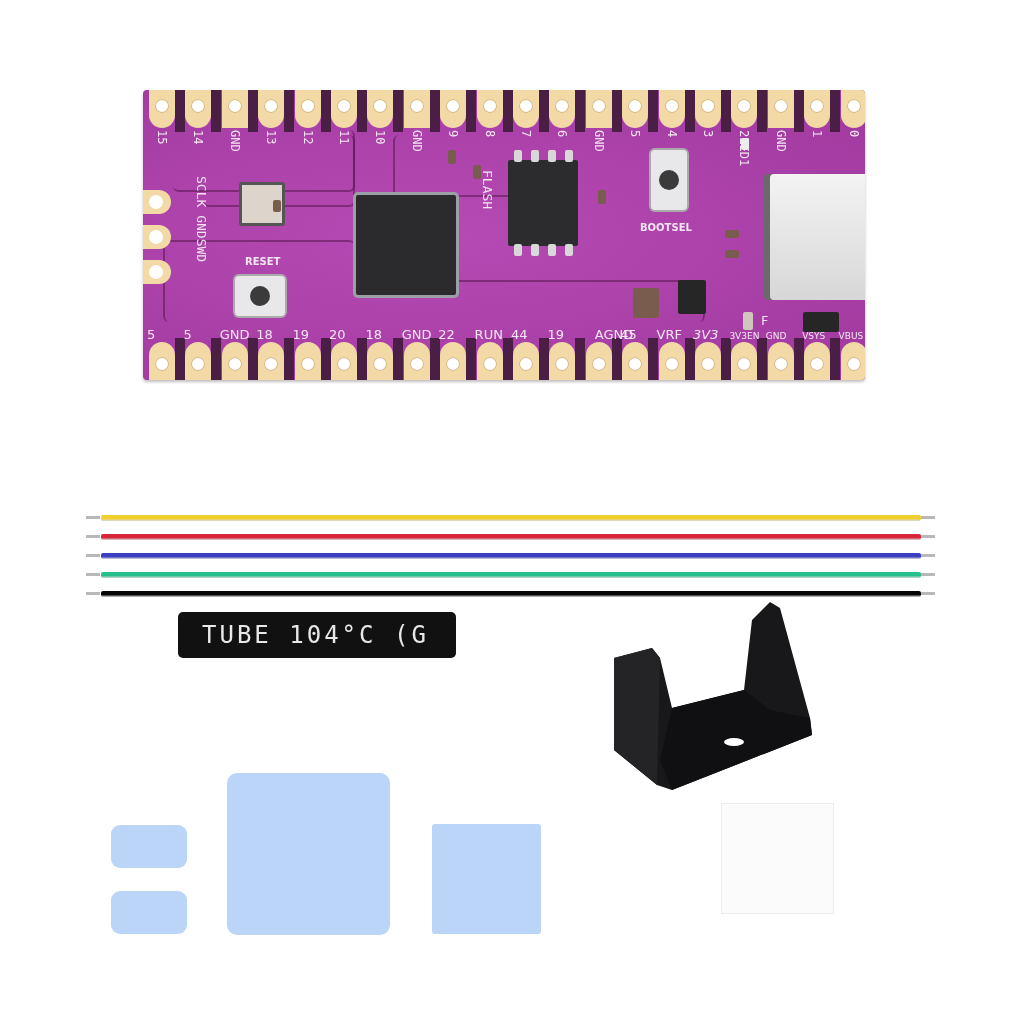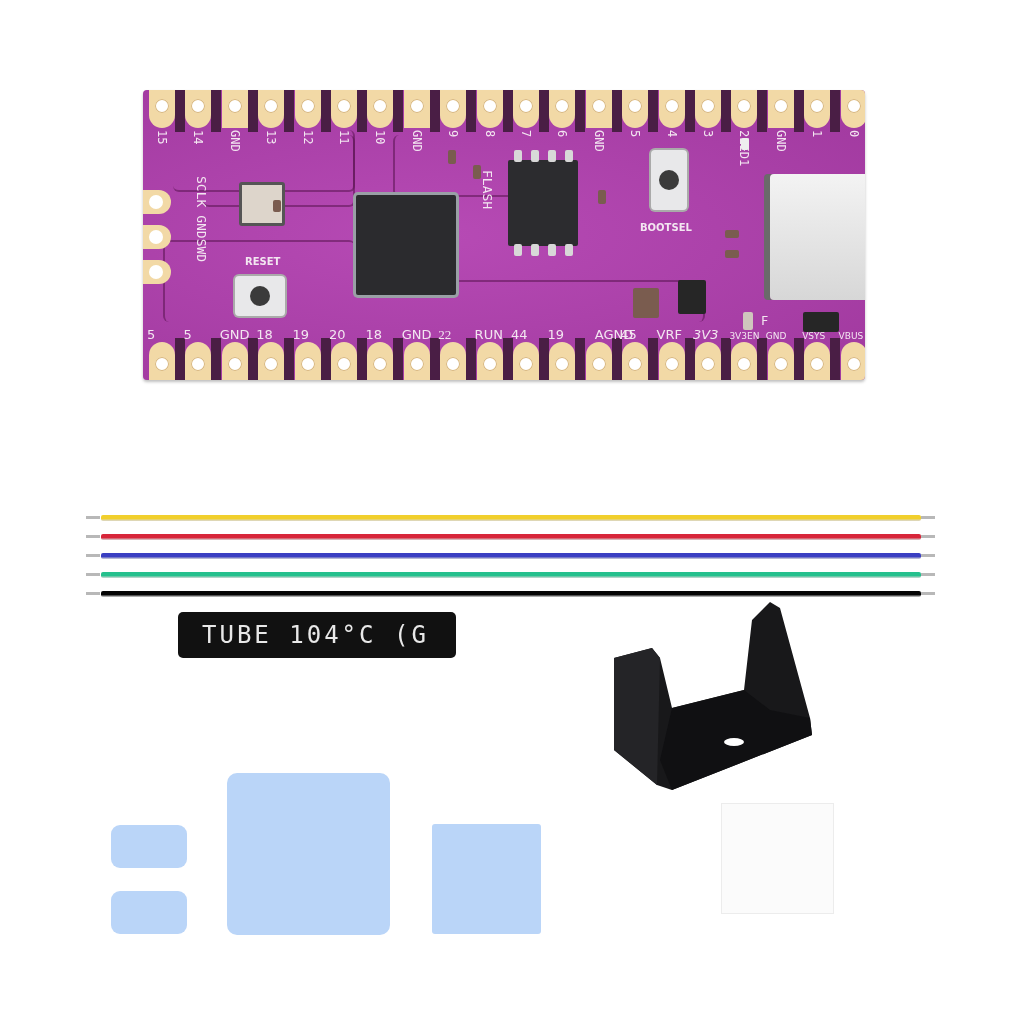--- a/index.html
+++ b/index.html
@@ -268,21 +268,21 @@
 
   <div class="bottom-labels" id="bottomLabels">
       <span class="pin-label" style="left: 4px;">5</span>
       <span class="pin-label" style="left: 40.4px;">5</span>
       <span class="pin-label" style="left: 76.8px;">GND</span>
       <span class="pin-label" style="left: 113.2px;">18</span>
       <span class="pin-label" style="left: 149.6px;">19</span>
       <span class="pin-label" style="left: 186px;">20</span>
       <span class="pin-label" style="left: 222.4px;">18</span>
       <span class="pin-label" style="left: 258.8px;">GND</span>
-      <span class="pin-label" style="left: 295.2px; font-family: Liberation Serif, serif;">22</span>
+      <span class="pin-label" style="left: 295.2px;">22</span>
       <span class="pin-label" style="left: 331.6px;">RUN</span>
       <span class="pin-label" style="left: 368px;">44</span>
       <span class="pin-label" style="left: 404.4px;">19</span>
       <span class="pin-label" style="left: 440.8px; margin-left: 11px;">AGND</span>
       <span class="pin-label" style="left: 477.2px;">45</span>
       <span class="pin-label" style="left: 513.6px;">VRF</span>
       <span class="pin-label" style="left: 550px; font-style: italic;">3V3</span>
       <span class="pin-label small" style="left: 586.4px;">3V3EN</span>
       <span class="pin-label small" style="left: 622.8px;">GND</span>
       <span class="pin-label small" style="left: 659.2px;">VSYS</span>

